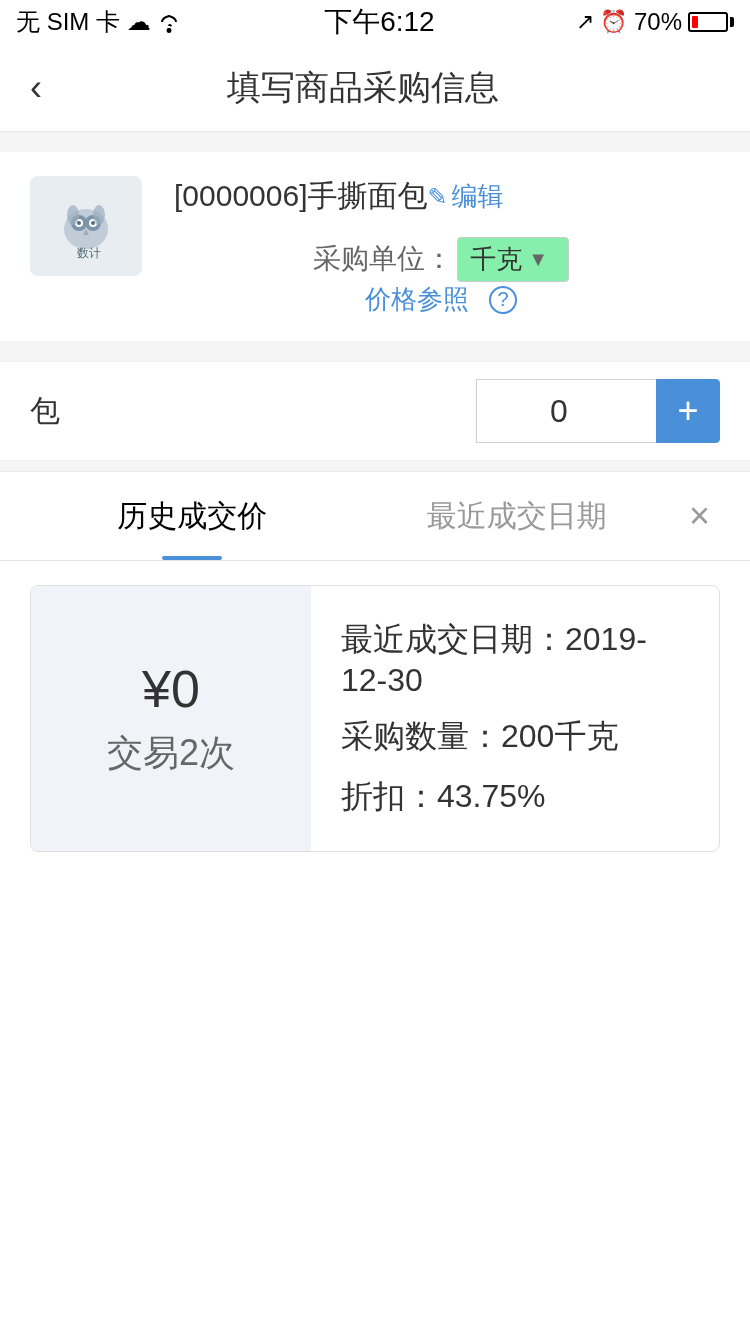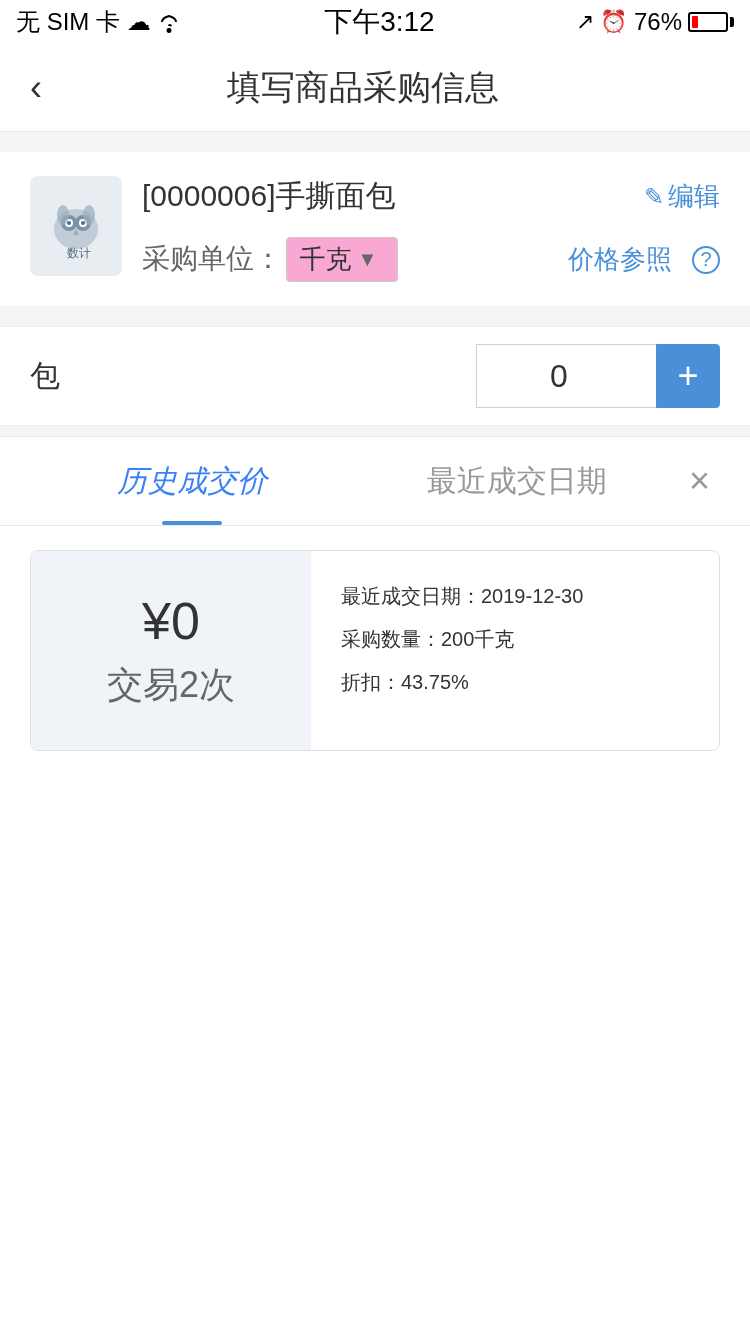--- a/index.html
+++ b/index.html
@@ -100,37 +100,37 @@
       background: #fff;
       margin-top: 20px;
       padding: 24px 30px;
     }
     .product-header {
       display: flex;
       align-items: flex-start;
       gap: 20px;
     }
     .product-thumb {
-      width: 92px;
+      width: 112px;
       height: 100px;
       background: #e8edf2;
       border-radius: 8px;
       display: flex;
       align-items: center;
       justify-content: center;
       flex-shrink: 0;
     }
     .product-info {
       flex: 1;
     }
     .product-name-row {
       display: flex;
-      justify-content: space-between;
       align-items: center;
       margin-bottom: 20px;
+      margin-left: 12px;
     }
     .product-name {
       font-size: 30px;
       color: #333;
       font-weight: 500;
     }
     .edit-btn {
       font-size: 26px;
       color: #4a90d9;
       display: flex;
@@ -138,32 +138,33 @@
       gap: 4px;
       cursor: pointer;
     }
     .edit-icon {
       font-size: 24px;
     }
     .product-unit-row {
       display: flex;
       justify-content: space-between;
       align-items: center;
+      flex-direction: column;
     }
     .unit-label {
       font-size: 28px;
       color: #666;
     }
     .unit-select {
       border: 1px solid #ccc;
       border-radius: 4px;
       padding: 4px 20px 4px 12px;
       font-size: 26px;
       color: #333;
-      background: #f9a8d4;
+      background: #86efac;
       position: relative;
       display: inline-flex;
       align-items: center;
       gap: 6px;
     }
     .unit-dropdown-arrow {
       font-size: 20px;
       color: #666;
     }
     .price-ref {
@@ -259,22 +260,21 @@
       display: flex;
       flex-direction: column;
       align-items: center;
       justify-content: center;
       font-size: 30px;
       color: #999;
       cursor: pointer;
       position: relative;
     }
     .tab-item.active {
-      color: #3b82f6;
-      font-style: italic;
+      color: #000000;
     }
     .tab-underline {
       position: absolute;
       bottom: 0;
       left: 50%;
       transform: translateX(-50%);
       width: 60px;
       height: 4px;
       background: #4a90d9;
       border-radius: 2px;
@@ -317,21 +317,21 @@
       margin-top: 10px;
     }
     .price-right {
       flex: 1;
       padding: 32px 30px;
       display: flex;
       flex-direction: column;
       gap: 16px;
     }
     .price-detail-row {
-      font-size: 20px;
+      font-size: 32px;
       color: #333;
     }
 
     
     .bottom-area {
       flex: 1;
       background: #fff;
       min-height: 600px;
     }
   </style>
@@ -339,25 +339,25 @@
 <body>
 
 <div class="status-bar">
   <div class="status-left">
     <span style="font-size:24px;">无 SIM 卡 ☁</span>
     <svg width="28" height="22" viewBox="0 0 28 22">
       <path d="M14 18 L14 18 m-7-7 Q7 7 14 5 21 7 21 11 m-4.5 4 Q14 13 14 15 m0 3 a1.5 1.5 0 1 0 0.01 0z" stroke="#000" stroke-width="2" fill="none"></path>
       <circle cx="14" cy="19" r="2" fill="#000"></circle>
     </svg>
   </div>
-  <div class="status-center">下午3:12</div>
+  <div class="status-center">下午6:12</div>
   <div class="status-right">
     <span style="font-size:22px;">↗</span>
     <span style="font-size:22px;">⏰</span>
-    <span style="font-size:24px;">76%</span>
+    <span style="font-size:24px;">70%</span>
     <div class="battery-icon">
       <div class="battery-body">
         <div class="battery-fill"></div>
       </div>
       <div class="battery-tip"></div>
     </div>
   </div>
 </div>
 
 <div class="nav-bar">

